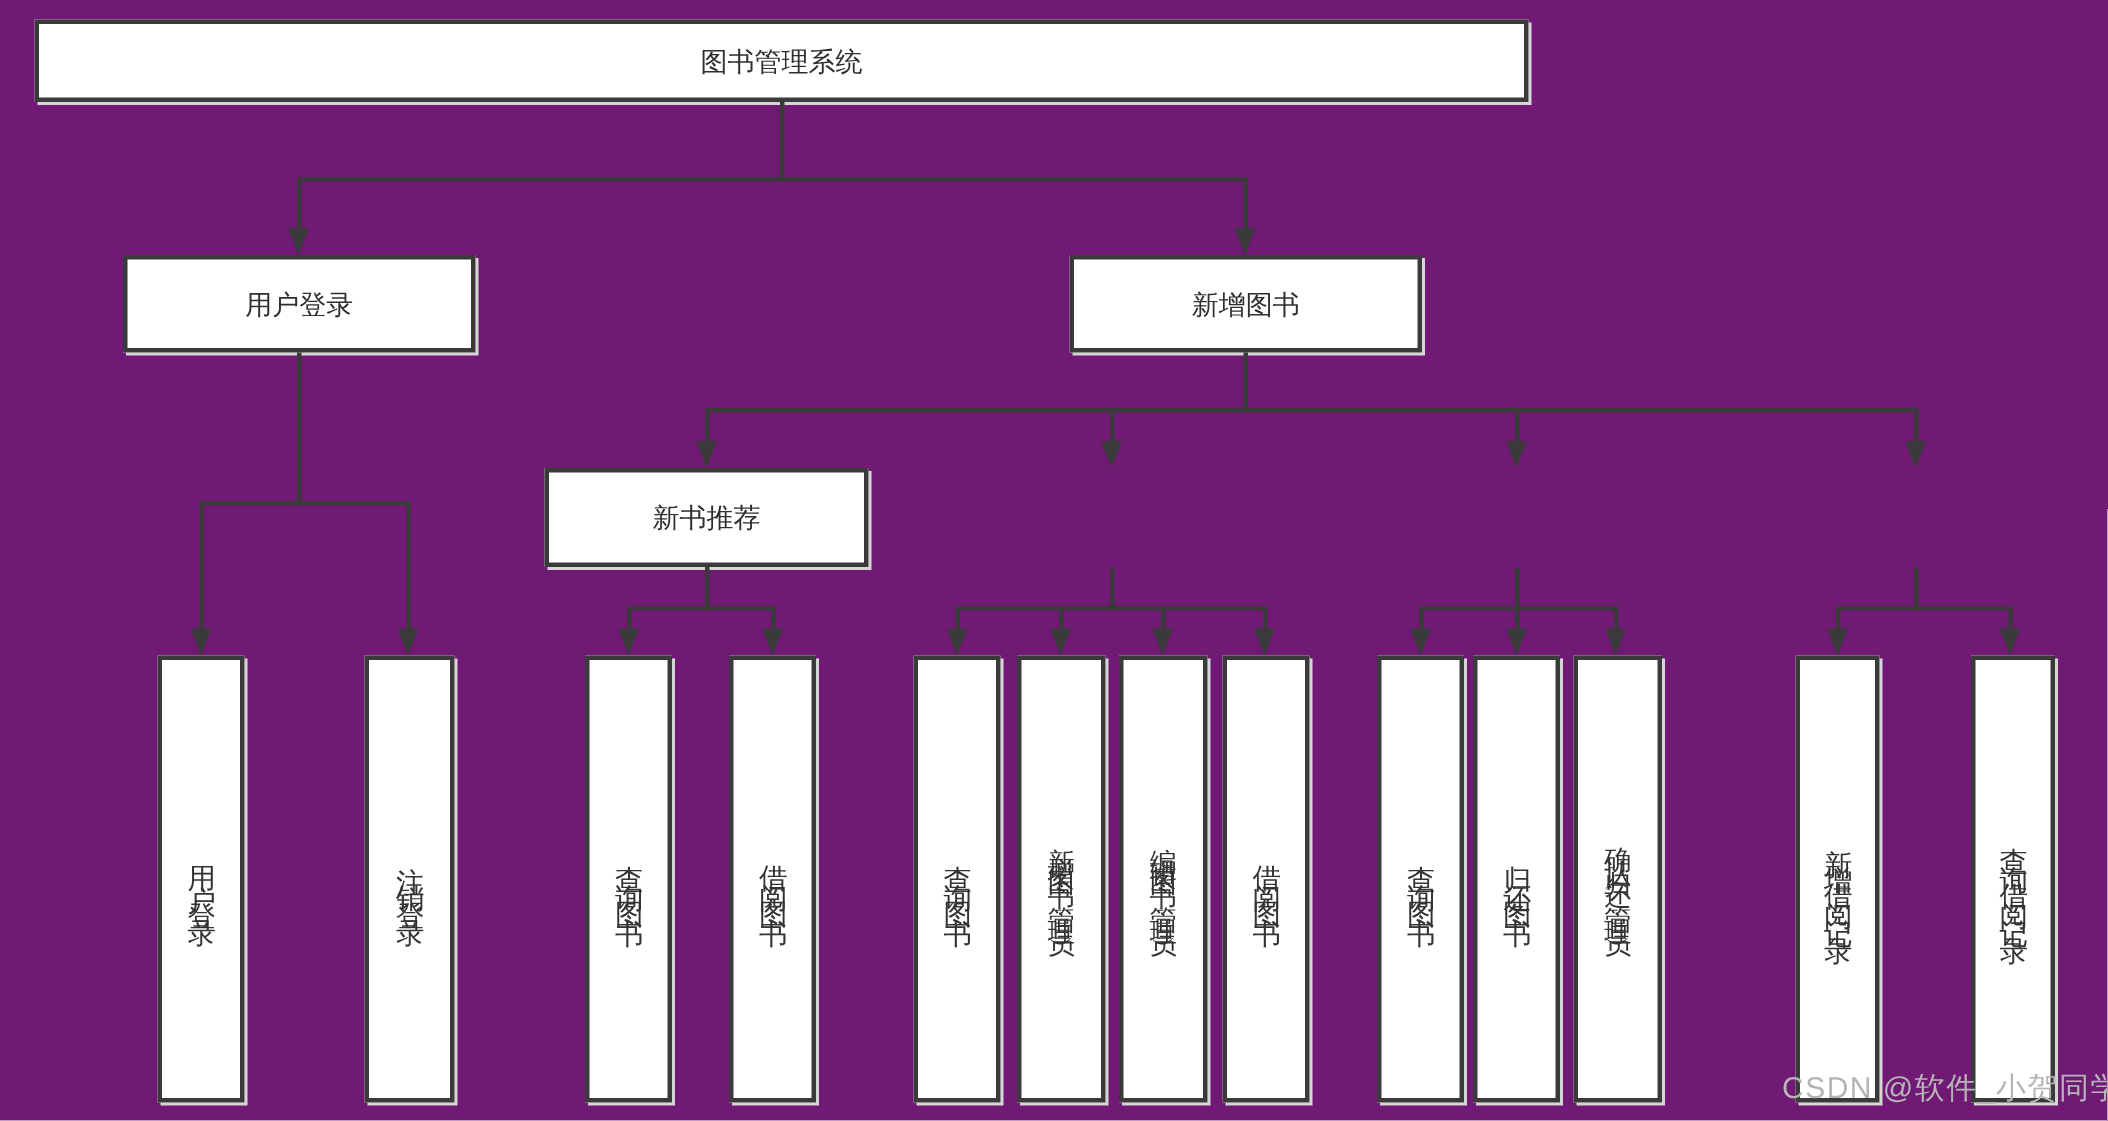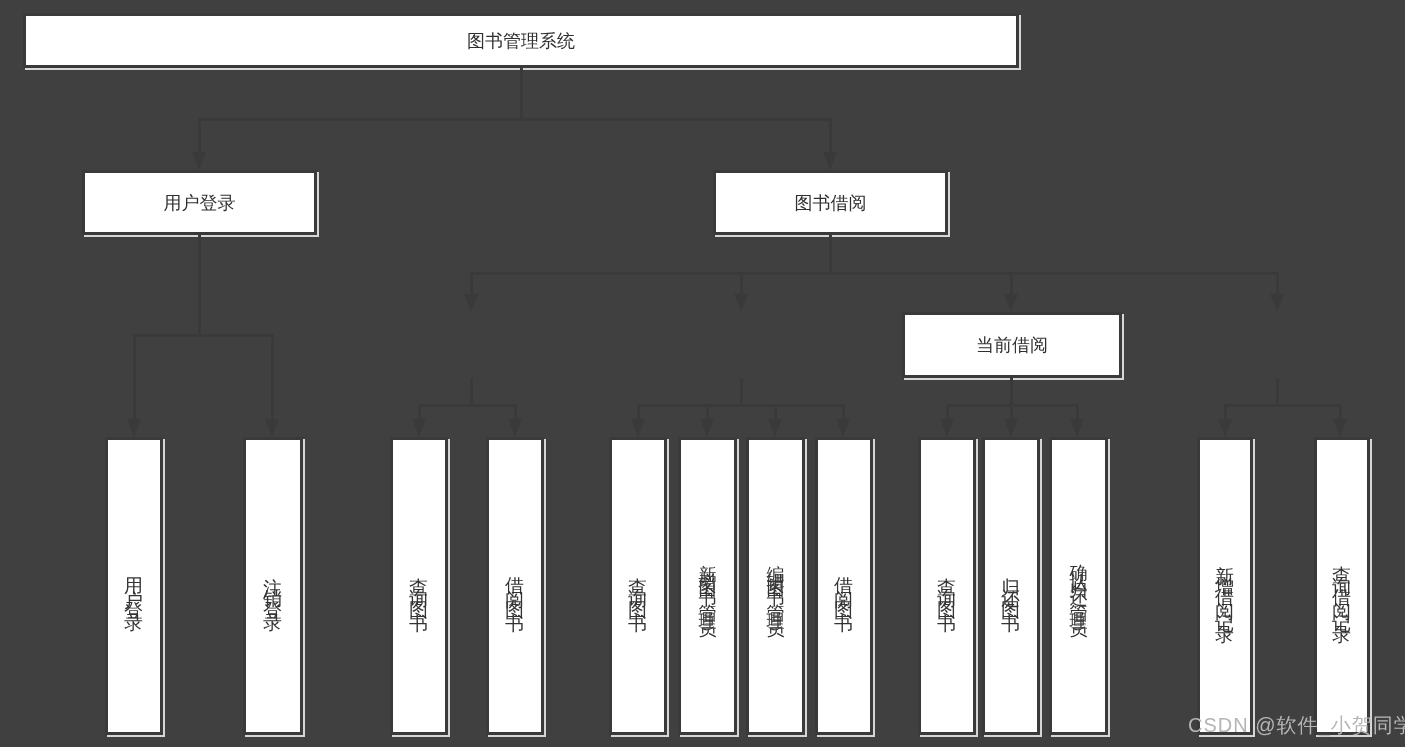--- a/index.html
+++ b/index.html
@@ -1,17 +1,17 @@
 <!DOCTYPE html>
 <html><head>
 <meta charset="utf-8">
 <style>
   html,body{margin:0;padding:0;background:#fff;}
   #canvas{
-    position:relative;width:1405px;height:747px;background:#404040;overflow:hidden;
+    position:relative;width:1405px;height:747px;background:#701a75;overflow:hidden;
     font-family:"Liberation Sans","DejaVu Sans",sans-serif;
   }
   .box{
     position:absolute;box-sizing:border-box;background:#fff;
     border:3px solid #3a3a3a;box-shadow:2px 2px 0 #d6d6d6;
     display:flex;align-items:center;justify-content:center;
     color:#2f2f2f;font-size:18px;
   }
   .vbox{
     position:absolute;box-sizing:border-box;background:#fff;
@@ -43,28 +43,28 @@
 
   <div class="box" style="left:23px;top:13px;width:996px;height:55px;">
     <span>图书管理系统</span>
   </div>
 
   <div class="box" style="left:82px;top:170px;width:235px;height:65px;">
     <span>用户登录</span>
   </div>
 
   <div class="box" style="left:713px;top:170px;width:235px;height:65px;">
-    <span>图书借阅</span>
+    <span>新增图书</span>
+  </div>
+
+  <div class="box" style="left:363px;top:312px;width:216px;height:66px;">
+    <span>新书推荐</span>
   </div>
 
 
-
-  <div class="box" style="left:902px;top:312px;width:220px;height:66px;">
-    <span>当前借阅</span>
-  </div>
 
 
   <div class="vbox" style="left:105px;top:437px;width:58px;height:298px;">
     <span class="vtext">用户登录</span>
   </div>
 
   <div class="vbox" style="left:243px;top:437px;width:60px;height:298px;">
     <span class="vtext">注销登录</span>
   </div>
 

